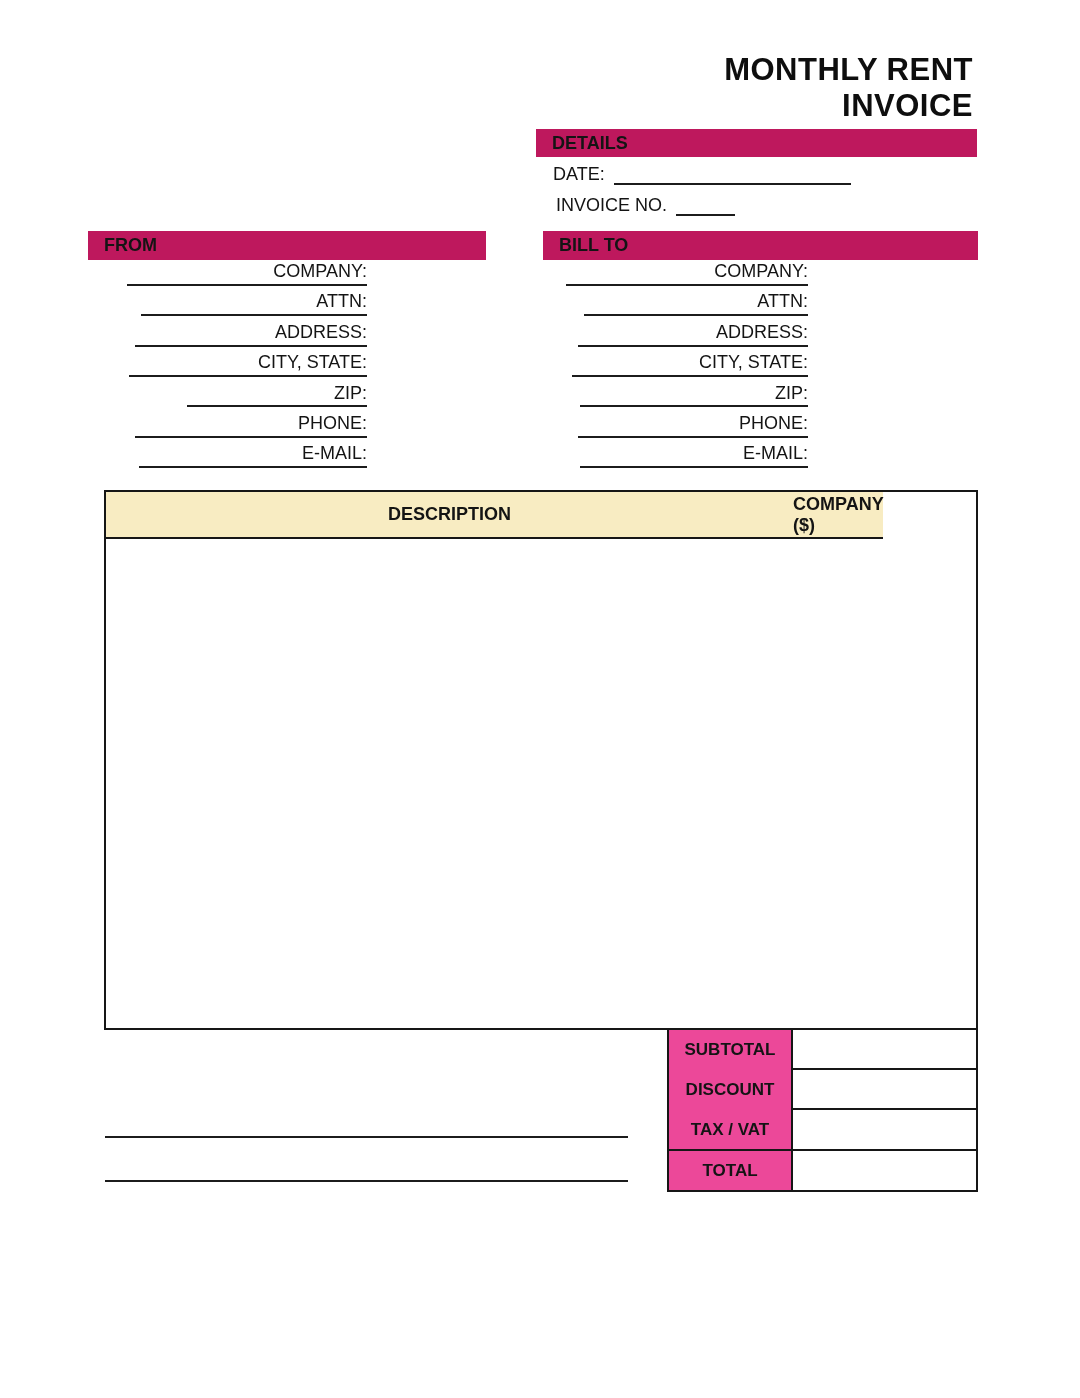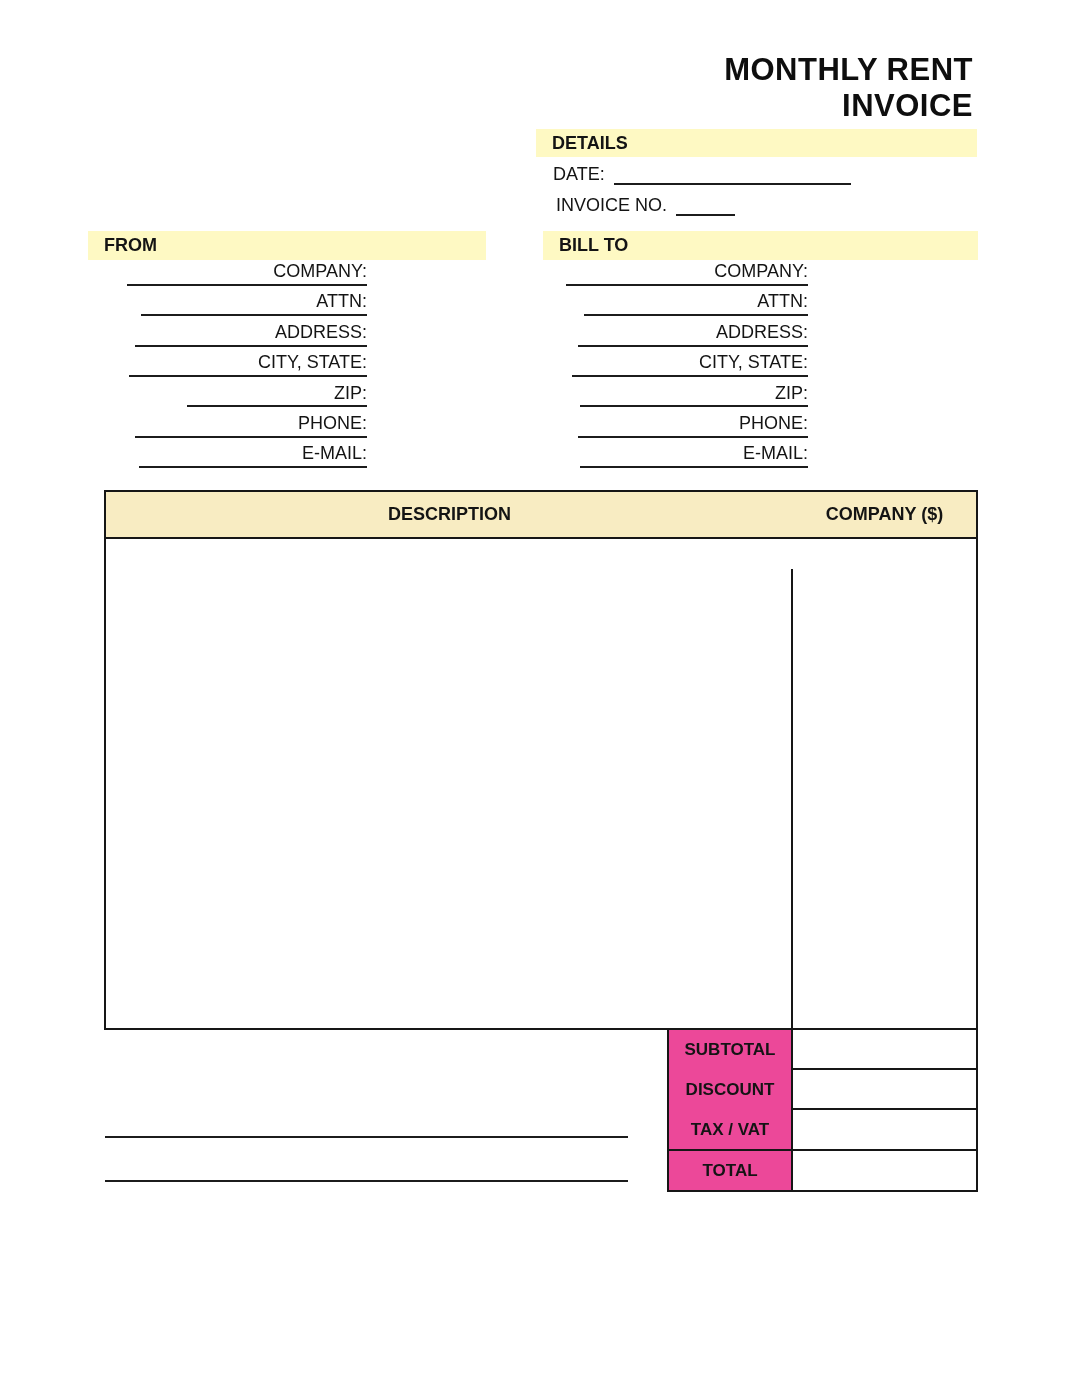--- a/index.html
+++ b/index.html
@@ -24,21 +24,21 @@
     font-weight: 700;
     font-size: 31px;
     line-height: 36px;
     letter-spacing: 0.5px;
     color: #0e0e0e;
   }
 
   
   .band {
     position: absolute;
-    background: #fef9c3;
+    background: #be185d;
     height: 28px;
     display: flex;
     align-items: center;
     font-weight: 700;
     font-size: 18px;
     padding-left: 16px;
   }
   .band-details { left: 536px; top: 129px; width: 441px; }
   .band-from    { left: 88px; top: 231px; width: 398px; height: 29px; }
   .band-billto  { left: 543px; top: 231px; width: 435px; height: 29px; }
@@ -91,21 +91,21 @@
 
   
   .items-table {
     position: absolute;
     left: 104px;
     top: 490px;
     width: 874px;
     height: 540px;
     border: 2px solid #161616;
     display: flex;
-    flex-direction: column;
+    flex-direction: row;
     gap: 30px;
   }
   .items-header {
     height: 47px;
     background: #F8ECC2;
     border-bottom: 2px solid #161616;
     display: flex;
     font-weight: 700;
     font-size: 18px;
   }

